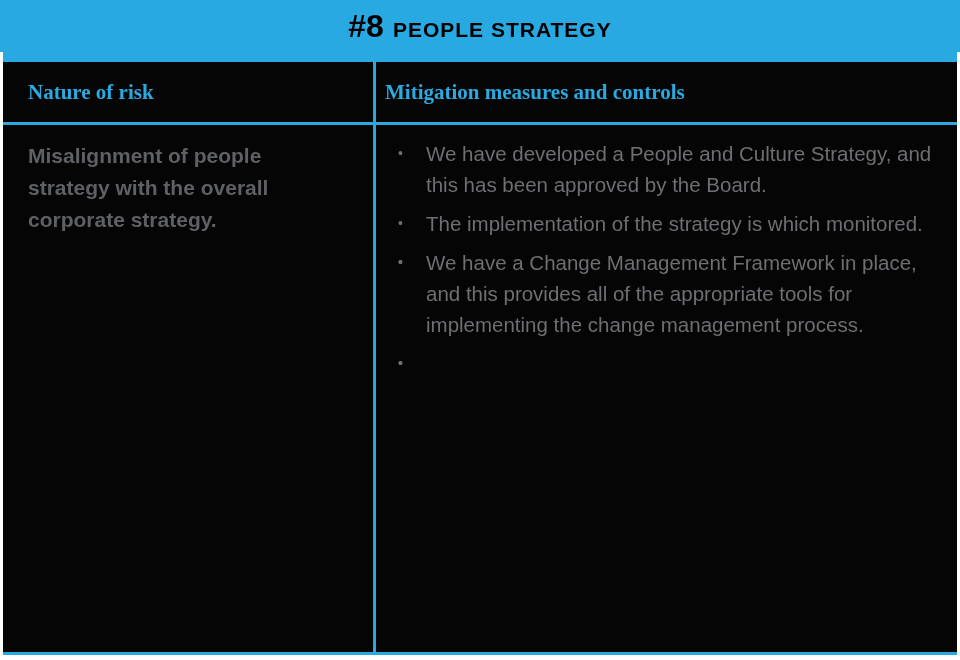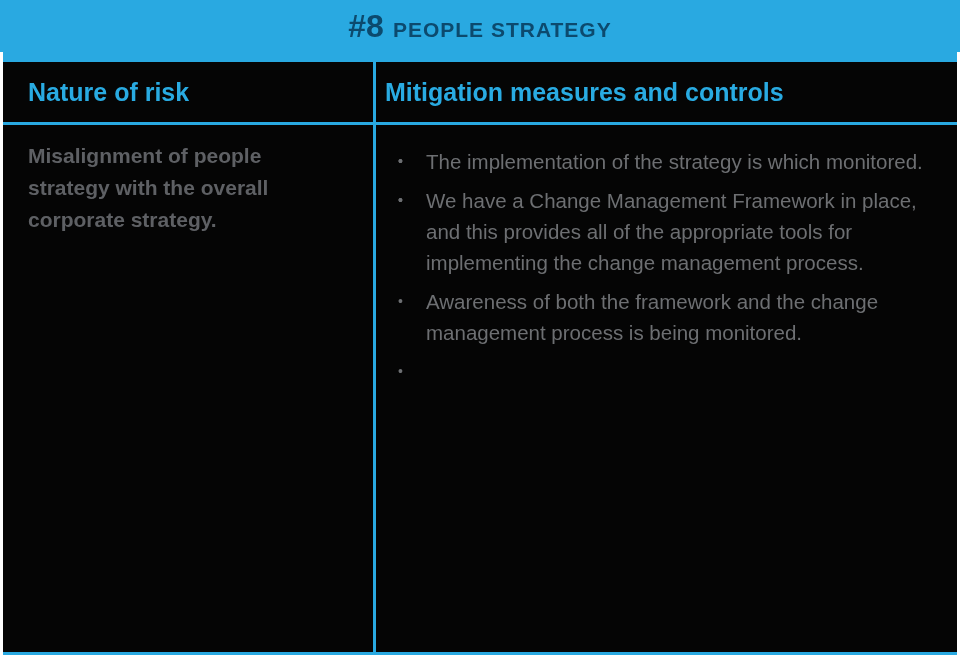--- a/index.html
+++ b/index.html
@@ -24,21 +24,21 @@
     width: 960px;
     height: 52px;
     background: #29A9E1;
     display: flex;
     align-items: center;
     justify-content: center;
   }
   .band .title-group {
     display: inline-block;
     white-space: nowrap;
-    color: #0c4a6e;
+    color: #000000;
   }
   .band .risk-number {
     font-size: 32px;
     font-weight: 700;
     letter-spacing: 0px;
     margin-right: 9px;
     vertical-align: baseline;
   }
   .band .risk-title {
     font-size: 21px;
@@ -69,23 +69,24 @@
   .header-row {
     display: flex;
     height: 63px;
     box-sizing: border-box;
     border-bottom: 3px solid #29A9E1;
   }
   .header-cell {
     display: flex;
     align-items: center;
     color: #29ABE2;
-    font-size: 25px;
+    font-size: 21px;
     font-weight: 700;
     box-sizing: border-box;
+    font-family: Liberation Serif, serif;
   }
   .header-cell.left {
     width: 370px;
     padding-left: 25px;
   }
   .header-cell.right {
     flex: 1;
     padding-left: 12px;
   }
   .body-row {
@@ -154,35 +155,35 @@
 
     <div class="body-row">
       <div class="risk-cell">
         <div class="risk-text">Misalignment of people strategy with the overall corporate strategy.</div>
       </div>
 
       <div class="mitigation-cell">
         <ul class="mitigation-list">
           <li class="mitigation-item">
             <span class="bullet-dot">•</span>
+            <span>We have developed a People and Culture Strategy, and this has been approved by the Board.</span>
           </li>
           <li class="mitigation-item">
             <span class="bullet-dot">•</span>
             <span>The implementation of the strategy is which monitored.</span>
           </li>
           <li class="mitigation-item">
             <span class="bullet-dot">•</span>
           </li>
           <li class="mitigation-item">
             <span class="bullet-dot">•</span>
             <span>We have a Change Management Framework in place, and this provides all of the appropriate tools for implementing the change management process.</span>
           </li>
           <li class="mitigation-item">
             <span class="bullet-dot">•</span>
-            <span>Awareness of both the framework and the change management process is being monitored.</span>
           </li>
           <li class="mitigation-item">
             <span class="bullet-dot">•</span>
           </li>
         </ul>
       </div>
     </div>
   </div>
 
 </div>

